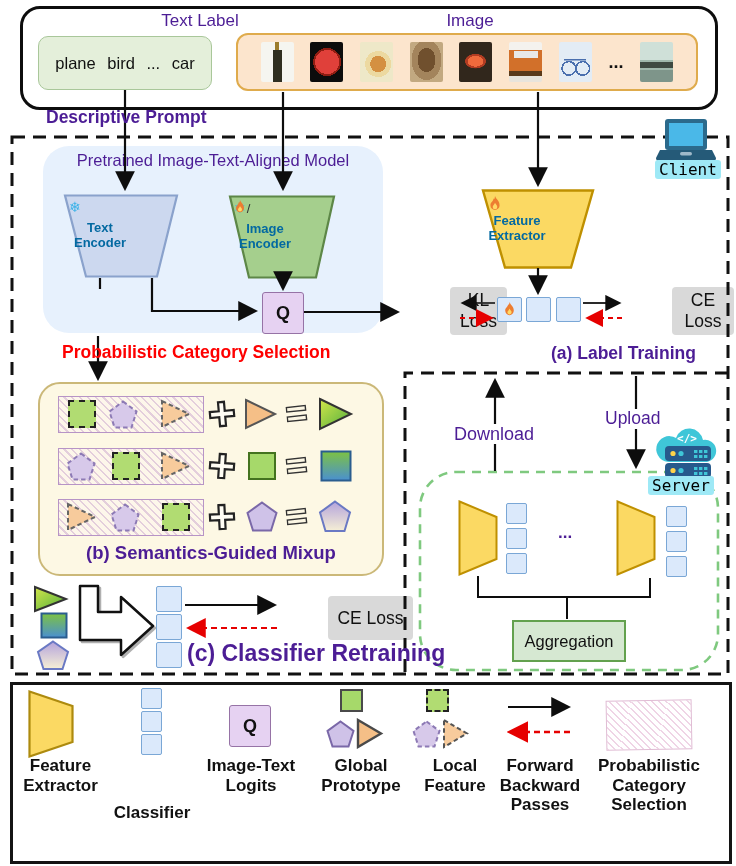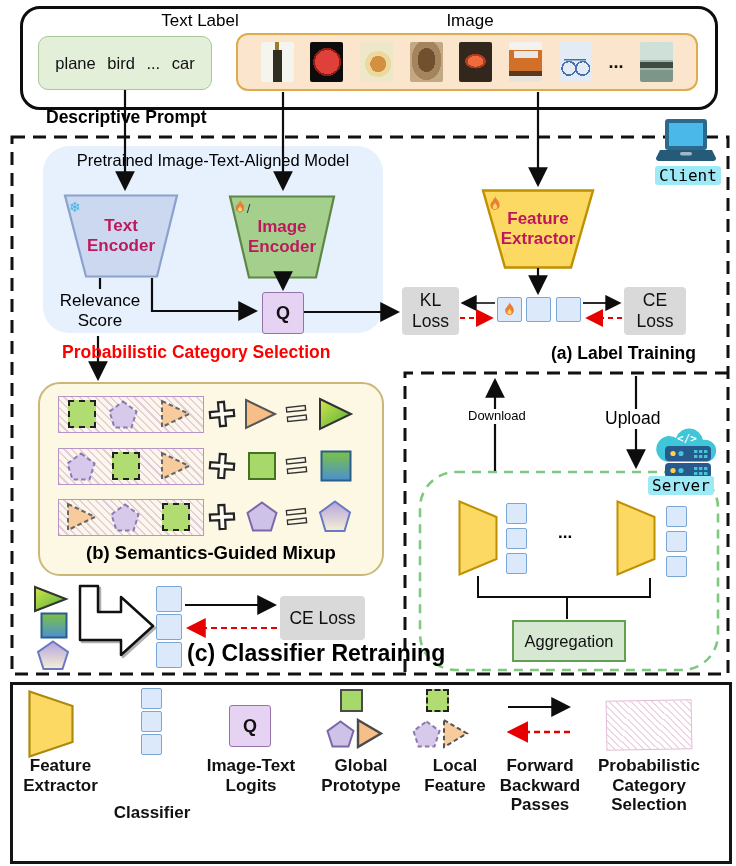--- a/index.html
+++ b/index.html
@@ -1,19 +1,19 @@
 <!DOCTYPE html>
 <html><head>
 <meta charset="utf-8">
 <style>
   html,body{margin:0;padding:0;background:#fff;}
   #stage{position:relative;width:736px;height:866px;background:#fff;overflow:hidden;
          font-family:"Liberation Sans",sans-serif;color:#111;}
   .abs{position:absolute;}
-  .lbl{position:absolute;color:#000000;line-height:1.12;}
+  .lbl{position:absolute;color:#4c1d95;line-height:1.12;}
   .bold{font-weight:bold;}
   .ctr{text-align:center;}
   svg{display:block;}
 
   
   .top-box{left:20px;top:6px;width:692px;height:98px;border:3px solid #0d0d0d;border-radius:20px;background:#fff;}
   .green-box{left:38px;top:36px;width:172px;height:52px;background:#e4efda;border:1.5px solid #a9c79a;border-radius:10px;
              display:flex;align-items:center;justify-content:center;font-size:16.5px;word-spacing:7px;}
   .orange-strip{left:236px;top:33px;width:462px;height:58px;background:#fce5cd;border:2.5px solid #dfab4c;border-radius:12px;
              display:flex;align-items:center;justify-content:space-evenly;padding:0 6px;box-sizing:border-box;}
@@ -28,29 +28,29 @@
          linear-gradient(180deg,#f4f2ee 0 20%,#d2702a 20% 72%,#5a3a1a 72% 85%,#e8e4dc 85%);}
   .t-bike{background:radial-gradient(circle at 30% 66%,transparent 0 6px,#4a6fae 6px 7.5px,transparent 7.5px),
           radial-gradient(circle at 72% 66%,transparent 0 6px,#4a6fae 6px 7.5px,transparent 7.5px),
           linear-gradient(#4a6fae,#4a6fae) 50% 45%/22px 1.5px no-repeat,#e3ecf5;}
   .t-bridge{background:linear-gradient(#3e4a42,#3e4a42) 50% 58%/100% 6px no-repeat,
             linear-gradient(180deg,#cfe0d8 0 45%,#9fb8ac 45% 70%,#7e958a 70%);}
 
   .blue-panel{left:43px;top:146px;width:340px;height:187px;background:#e7f1fd;border-radius:26px;}
   .trap{position:absolute;}
   .trap svg{position:absolute;left:0;top:0;}
-  .trap-label{position:absolute;left:0;right:0;top:0;bottom:0;display:flex;align-items:center;justify-content:center;
-              text-align:center;font-weight:bold;font-size:17px;line-height:1.15;color:#be185d;}
+  .trap-label{position:absolute;left:0;right:0;top:0;bottom:0;display:flex;align-items:center;
+              text-align:center;font-weight:bold;font-size:13px;line-height:1.15;color:#0369a1;}
   .freeze{position:absolute;left:9px;top:5px;font-size:14px;color:#3bb3e8;display:flex;align-items:center;gap:1px;}
   .freeze .slash{color:#333;font-size:13px;}
 
   .q-box{background:#e6d2f2;border:1.8px solid #9673a6;border-radius:3px;display:flex;align-items:center;justify-content:center;
          font-weight:bold;font-size:18px;}
   .loss-box{background:#d9d9d9;border-radius:4px;display:flex;align-items:center;justify-content:center;
-            text-align:center;font-size:17.5px;line-height:1.18;}
+            text-align:center;font-size:17.5px;line-height:1.18;margin-left:48px;}
   .clf-sq{position:absolute;width:25px;height:25px;background:#dbe9fb;border:1.8px solid #7aa7d6;border-radius:2px;
           box-sizing:border-box;display:flex;align-items:center;justify-content:center;}
   .tag{position:absolute;background:#9ee9f6;font-family:"DejaVu Sans Mono",monospace;font-size:16px;
        padding:0 4px;border-radius:3px;color:#000;}
 
   .mixup-box{left:38px;top:382px;width:346px;height:194px;background:#fdf8e4;border:2.5px solid #cbb878;border-radius:22px;box-sizing:border-box;}
   .hatch{position:absolute;background:repeating-linear-gradient(45deg,rgba(186,141,196,.38) 0 1.6px,rgba(253,248,235,.15) 1.6px 5.5px),#fdf6ea;
          border:1.6px solid #b794c6;box-sizing:border-box;}
   .sq-dash{position:absolute;background:#b1dc72;border:2.4px dashed #222;box-sizing:border-box;}
   .sq-solid{position:absolute;background:#a6d96a;border:2px solid #44731f;box-sizing:border-box;}
@@ -155,21 +155,20 @@
         <svg width="12" height="14" viewBox="0 0 12 14">
           <path d="M6 0 C6.8 2.8 10 4 10 8 A4 4.3 0 0 1 2 8 C2 5.6 4.4 4.8 4.8 2.2 C5.6 3.4 5.8 1.6 6 0 Z" fill="#ed7d31"></path>
           <path d="M6 6 C6.5 7.5 8 8 8 9.6 A2 2 0 0 1 4 9.6 C4 8.4 5.5 7.8 6 6 Z" fill="#ffd966"></path>
         </svg>
     </span>
     <div class="trap-label">
         <span style="width:80px;">Image Encoder</span>
       </div>
   </div>
 
-  <div class="lbl ctr" style="left:50px;top:291px;width:100px;font-size:17px;line-height:1.18;z-index:2;">Relevance Score</div>
 
   <div class="abs q-box" style="left:262px;top:292px;width:40px;height:40px;z-index:2;">
     <span>Q</span>
   </div>
 
   <div class="abs loss-box" style="left:402px;top:287px;width:57px;height:48px;z-index:2;">
     <span style="width:40px;">KL Loss</span>
   </div>
   <div class="abs loss-box" style="left:624px;top:287px;width:62px;height:48px;z-index:2;">
     <span style="width:44px;">CE Loss</span>
@@ -191,21 +190,21 @@
   </div>
 
   <div class="abs" style="left:654px;top:118px;width:64px;height:46px;z-index:4;">
     <svg width="64" height="46" viewBox="0 0 64 46">
       <rect x="11" y="1" width="42" height="31" rx="3" fill="#2b6a8c"></rect>
       <rect x="15" y="5" width="34" height="23" fill="#4ab8e8"></rect>
       <path d="M6 32 h52 l4 8 a3 3 0 0 1 -3 3 H5 a3 3 0 0 1 -3 -3 z" fill="#255a78"></path>
       <rect x="26" y="34" width="12" height="3.5" rx="1.7" fill="#9fb8c8"></rect>
     </svg>
   </div>
-  <div class="tag" style="left:655px;top:166px;z-index:4;">Client</div>
+  <div class="tag" style="left:655px;top:160px;z-index:4;">Client</div>
 
   <div class="clf-sq" style="left:497px;top:297px;z-index:2;">
     <svg width="13" height="15" viewBox="0 0 12 14">
         <path d="M6 0 C6.8 2.8 10 4 10 8 A4 4.3 0 0 1 2 8 C2 5.6 4.4 4.8 4.8 2.2 C5.6 3.4 5.8 1.6 6 0 Z" fill="#ed7d31"></path>
         <path d="M6 6 C6.5 7.5 8 8 8 9.6 A2 2 0 0 1 4 9.6 C4 8.4 5.5 7.8 6 6 Z" fill="#ffd966"></path>
       </svg>
   </div>
   <div class="clf-sq" style="left:526px;top:297px;z-index:2;"></div>
   <div class="clf-sq" style="left:556px;top:297px;z-index:2;"></div>
 
@@ -310,21 +309,21 @@
 
   <div class="clf-sq" style="left:156px;top:586px;width:26px;height:26px;z-index:2;"></div>
   <div class="clf-sq" style="left:156px;top:614px;width:26px;height:26px;z-index:2;"></div>
   <div class="clf-sq" style="left:156px;top:642px;width:26px;height:26px;z-index:2;"></div>
 
   <div class="abs loss-box" style="left:280px;top:596px;width:85px;height:44px;z-index:2;">
     <span>CE Loss</span>
   </div>
   <div class="lbl bold" style="left:187px;top:641px;font-size:23px;z-index:4;">(c) Classifier Retraining</div>
 
-  <div class="lbl white-bg" style="left:452px;top:409px;font-size:13px;z-index:4;margin-left:14px;">Download</div>
+  <div class="lbl white-bg" style="left:452px;top:424px;font-size:18px;z-index:4;">Download</div>
   <div class="lbl white-bg" style="left:603px;top:409px;font-size:17.5px;z-index:4;">Upload</div>
 
   <div class="abs" style="left:652px;top:424px;z-index:4;">
     <svg width="70" height="56" viewBox="0 0 70 56">
       <path d="M19 38 a13 13 0 1 1 5 -24 a14 14 0 0 1 27 2 a11 11 0 1 1 4 22 z" fill="#3fc6d8"></path>
       <text x="35" y="18" text-anchor="middle" font-size="11" font-weight="bold" fill="#fff" font-family="DejaVu Sans Mono, monospace">&lt;/&gt;</text>
       <rect x="13" y="22" width="46" height="15" rx="4" fill="#27598c"></rect>
       <rect x="13" y="39" width="46" height="15" rx="4" fill="#27598c"></rect>
       <circle cx="21" cy="29.5" r="2.6" fill="#ffd24a"></circle>
         <circle cx="29" cy="29.5" r="2.6" fill="#3fc6d8"></circle>

